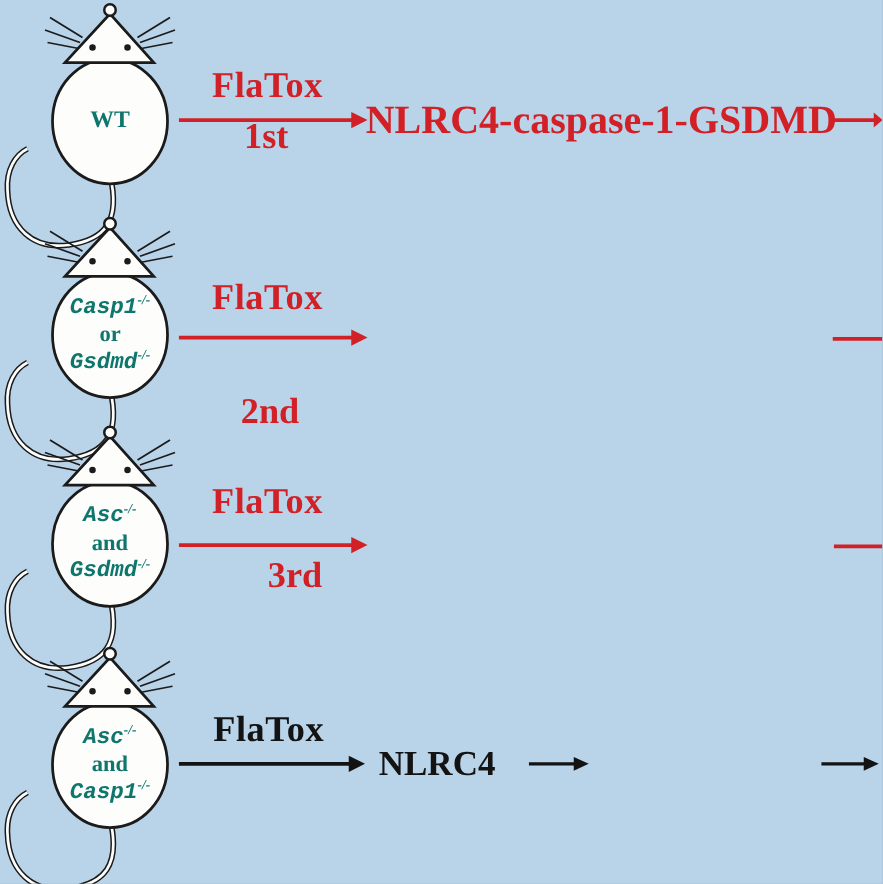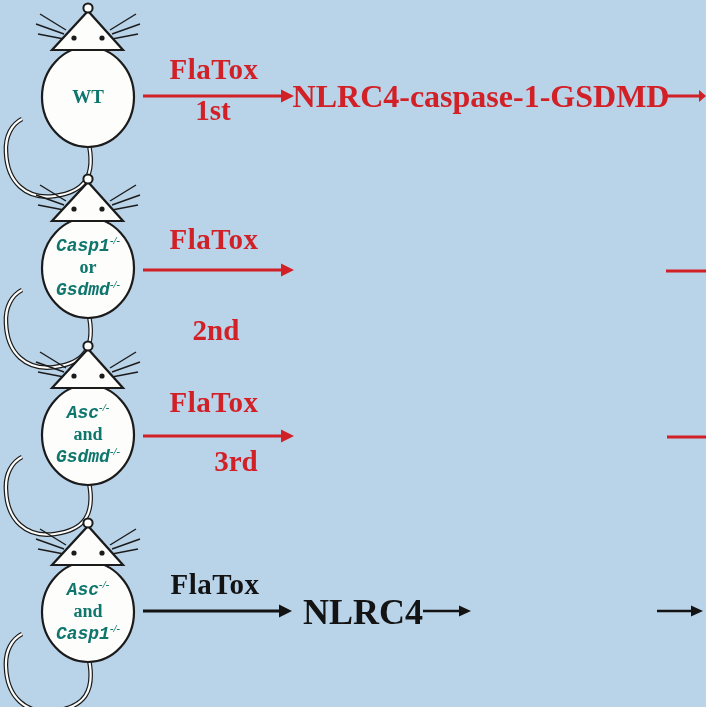--- a/index.html
+++ b/index.html
@@ -28,21 +28,21 @@
     position:absolute;
     left:296px;width:370px;
     transform:translateY(-50%);
     display:flex;justify-content:center;align-items:center;
     font-weight:bold;font-size:32px;
     white-space:nowrap;
   }
   .chain-node{
     position:absolute;
     transform:translateY(-50%);
-    font-weight:bold;font-size:36px;
+    font-weight:bold;font-size:28px;
     white-space:nowrap;
   }
   .mouse-label{
     position:absolute;
     left:40px;width:96px;
     transform:translateY(-50%);
     text-align:center;
     font-weight:bold;font-size:18px;
     line-height:1.18;
     color:#0f766e;

